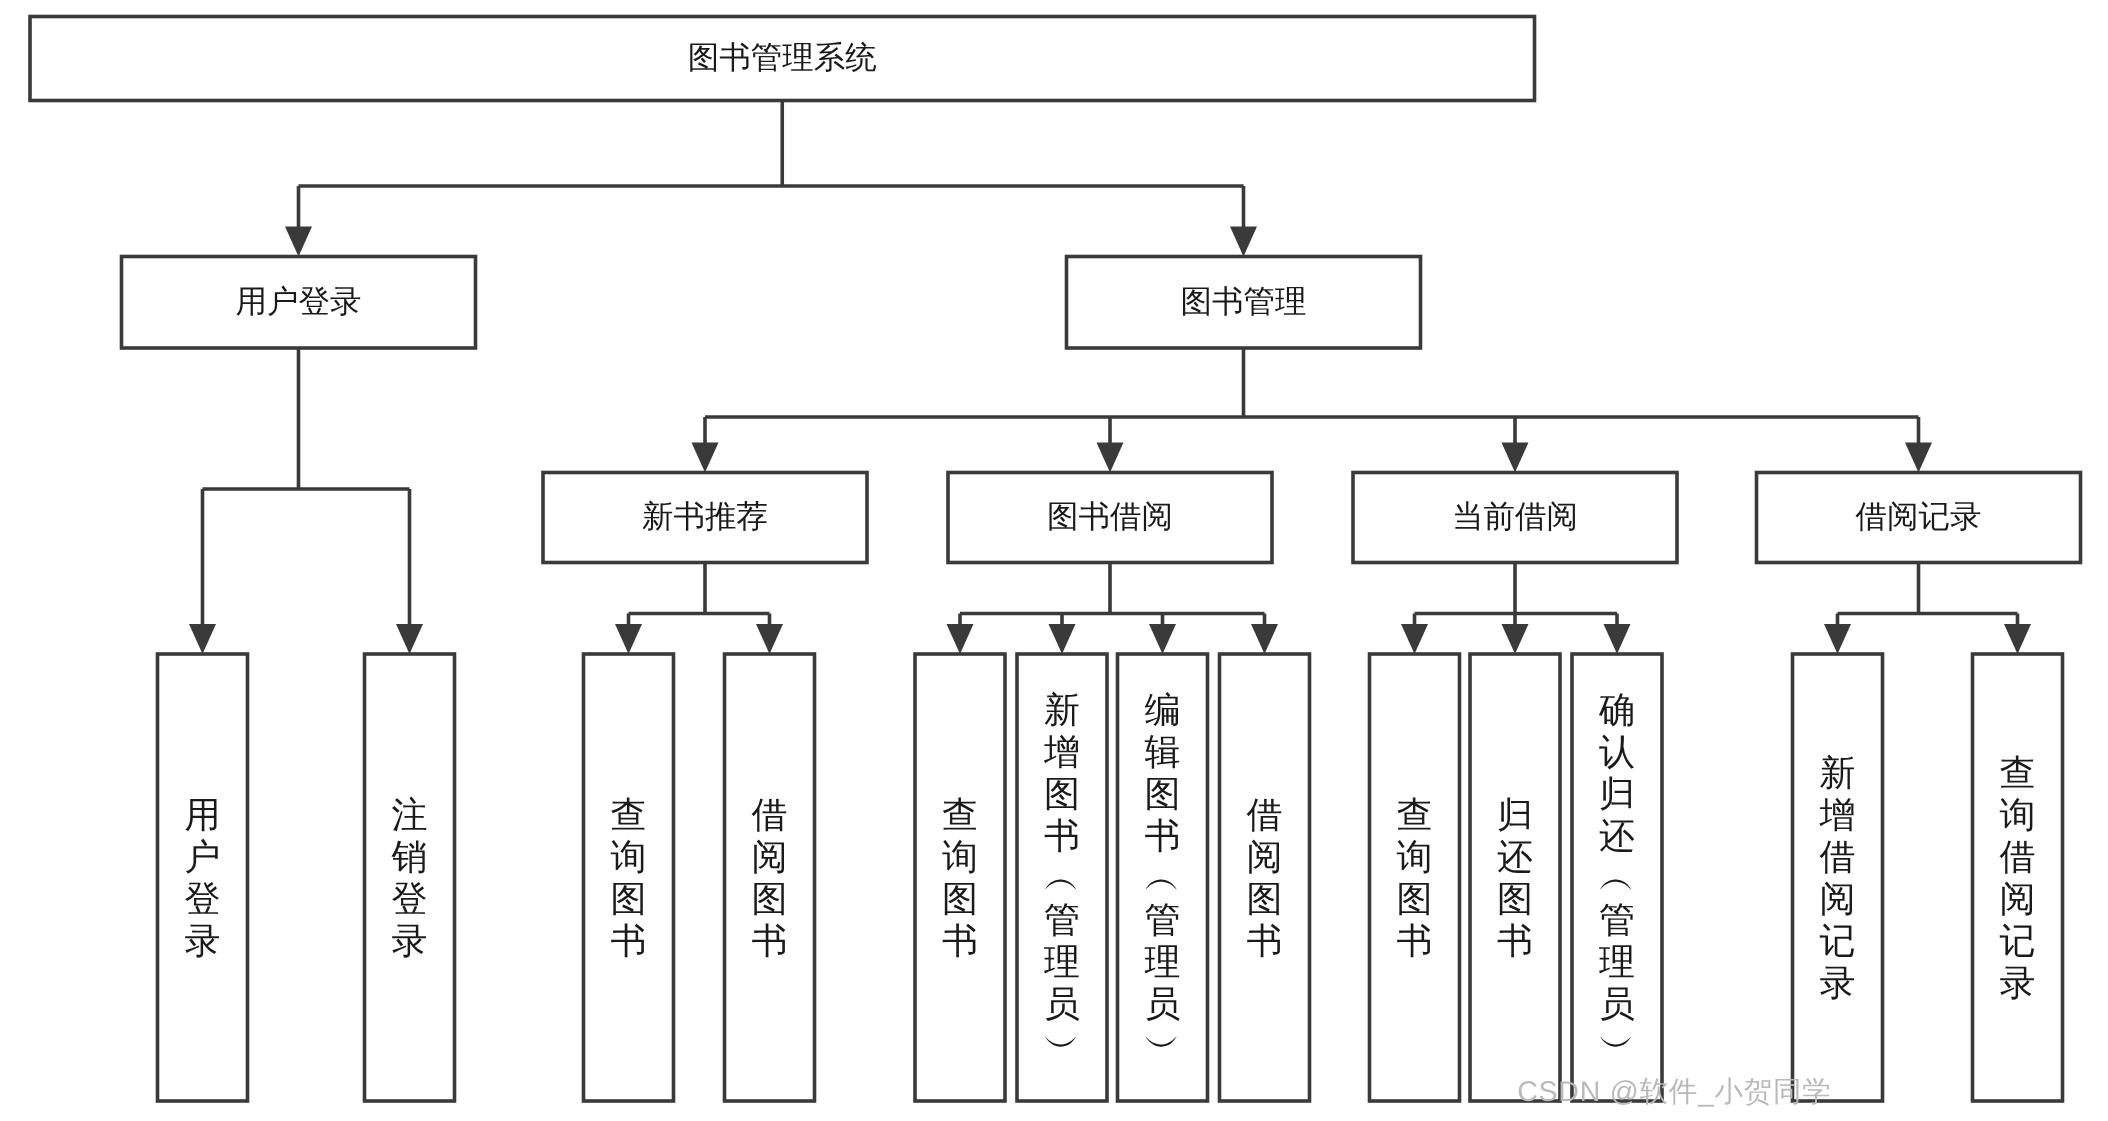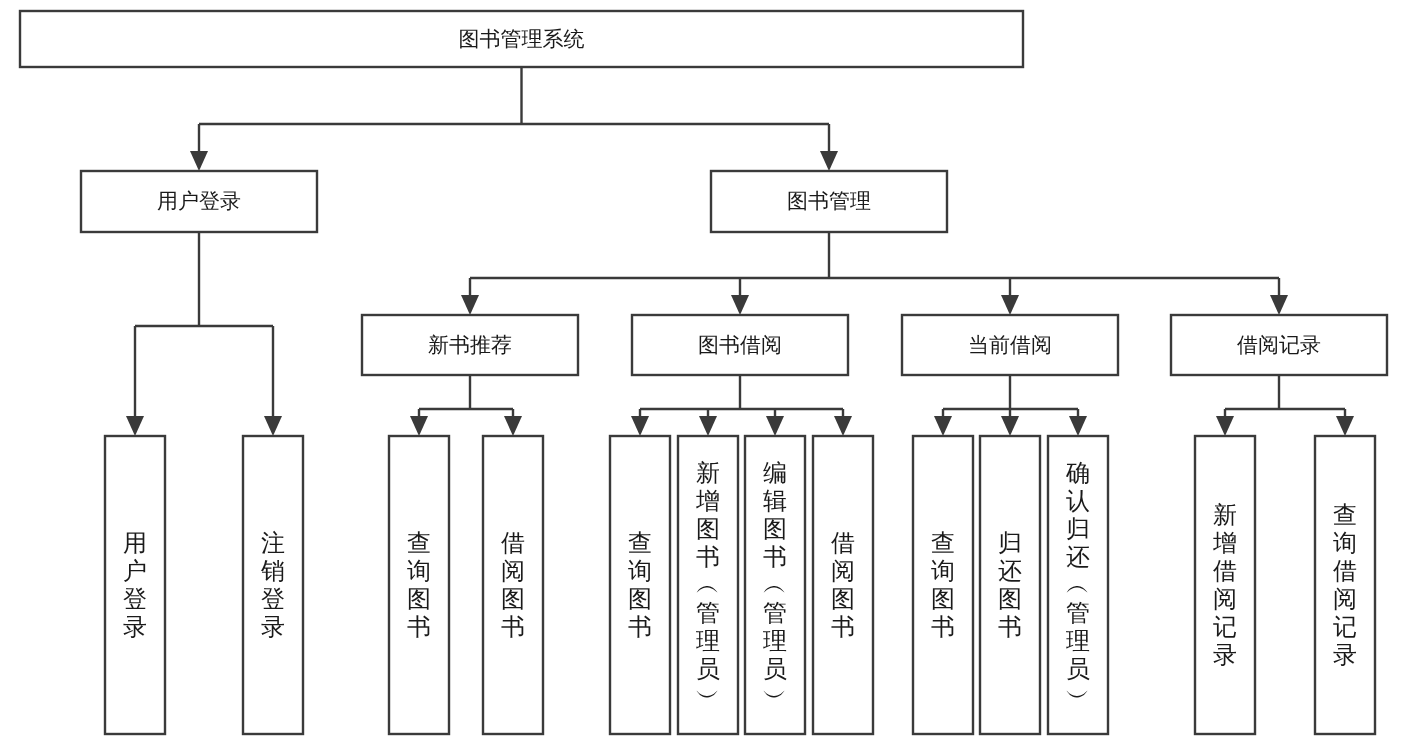--- a/index.html
+++ b/index.html
@@ -216,13 +216,14 @@
         <g>
           <rect x="1195" y="436" width="60" height="298" class="node-box"></rect>
           <text x="1225" y="523" class="node-label-v"><tspan x="1225" dy="0">新</tspan><tspan x="1225" dy="28">增</tspan><tspan x="1225" dy="28">借</tspan><tspan x="1225" dy="28">阅</tspan><tspan x="1225" dy="28">记</tspan><tspan x="1225" dy="28">录</tspan></text>
         </g>
         <g>
           <rect x="1315" y="436" width="60" height="298" class="node-box"></rect>
           <text x="1345" y="523" class="node-label-v"><tspan x="1345" dy="0">查</tspan><tspan x="1345" dy="28">询</tspan><tspan x="1345" dy="28">借</tspan><tspan x="1345" dy="28">阅</tspan><tspan x="1345" dy="28">记</tspan><tspan x="1345" dy="28">录</tspan></text>
         </g>
       </g>
   </svg>
+  <div class="watermark">CSDN @软件_小贺同学</div>
 </div>
 
 </body></html>

